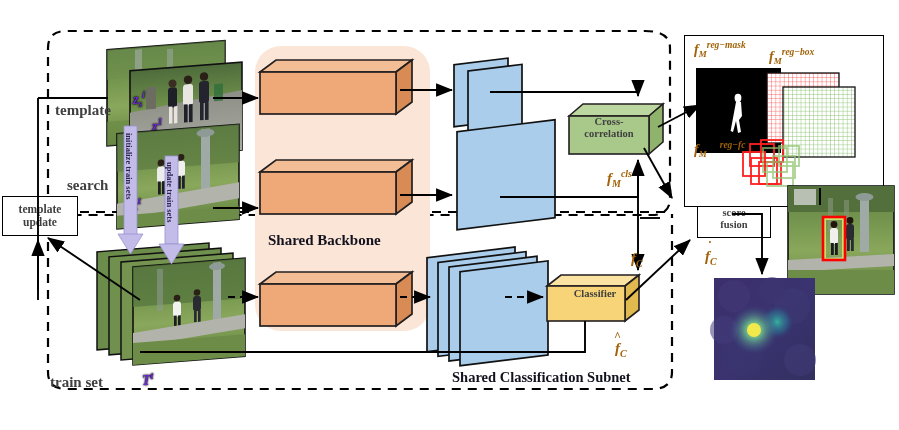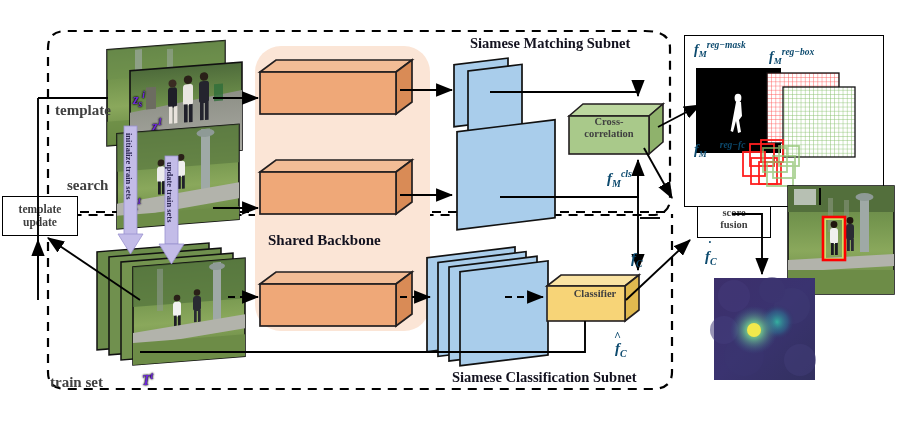--- a/index.html
+++ b/index.html
@@ -1,21 +1,21 @@
 <!DOCTYPE html>
 <html><head>
 <meta charset="utf-8">
 <style>
   html,body{margin:0;padding:0;background:#fff;}
   body{width:899px;height:430px;font-family:"Liberation Serif",serif;}
   #root{position:relative;width:899px;height:430px;overflow:hidden;background:#fff;}
   .abs{position:absolute;}
   .lbl{font-family:"Liberation Serif",serif;font-weight:bold;color:#404040;white-space:nowrap;}
   .sub-title{font-size:14.5px;font-weight:bold;color:#13121f;font-family:"Liberation Serif",serif;}
-  .math{font-family:"Liberation Serif",serif;font-style:italic;font-weight:bold;color:#0c4a6e;white-space:nowrap;}
+  .math{font-family:"Liberation Serif",serif;font-style:italic;font-weight:bold;color:#a16207;white-space:nowrap;}
   .mathw{font-family:"Liberation Serif",serif;font-style:italic;font-weight:bold;color:#6d28d9;white-space:nowrap;
          text-shadow:0 0 2px #000,0 0 2px #000;}
   .boxline{border:1.6px solid #000;background:#fff;}
   svg{overflow:visible;}
   .vlabel{writing-mode:vertical-rl;text-orientation:mixed;}
 </style>
 </head>
 <body>
 
 <div id="root">
@@ -415,16 +415,15 @@
   <div class="abs math" style="left:631px;top:250px;font-size:15px;">
     f<span style="font-size:10px;vertical-align:sub;">C</span>
   </div>
   <div class="abs math" style="left:615px;top:340px;font-size:15px;">
     <span style="position:relative;">f<span style="position:absolute;left:-1px;top:-11px;font-size:12px;">^</span></span><span style="font-size:10px;vertical-align:sub;">C</span>
   </div>
   <div class="abs math" style="left:705px;top:248px;font-size:15px;">
     <span style="position:relative;">f<span style="position:absolute;left:2px;top:-10px;font-size:13px;">˙</span></span><span style="font-size:10px;vertical-align:sub;">C</span>
   </div>
 
-  <div class="abs sub-title" style="left:470px;top:35px;">Siamese Matching Subnet</div>
-  <div class="abs sub-title" style="left:452px;top:369px;">Siamese Classification Subnet</div>
+  <div class="abs sub-title" style="left:452px;top:369px;">Shared Classification Subnet</div>
 
 </div>
 
 </body></html>

